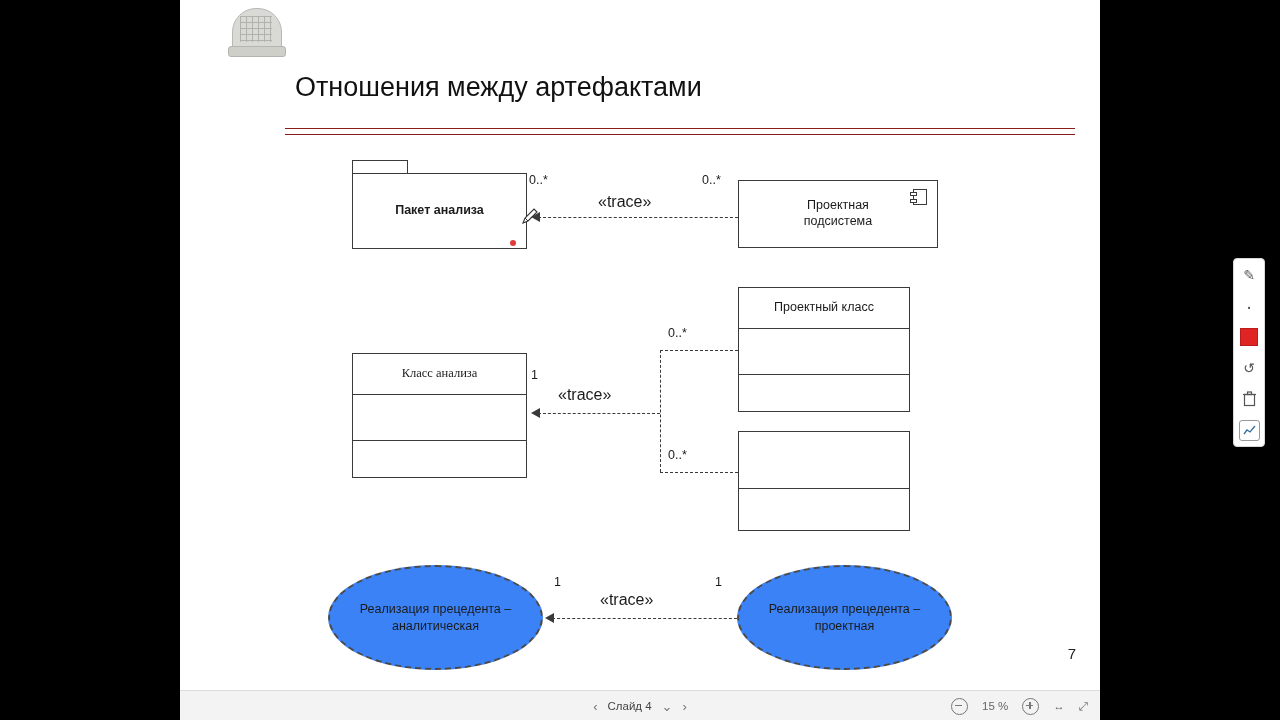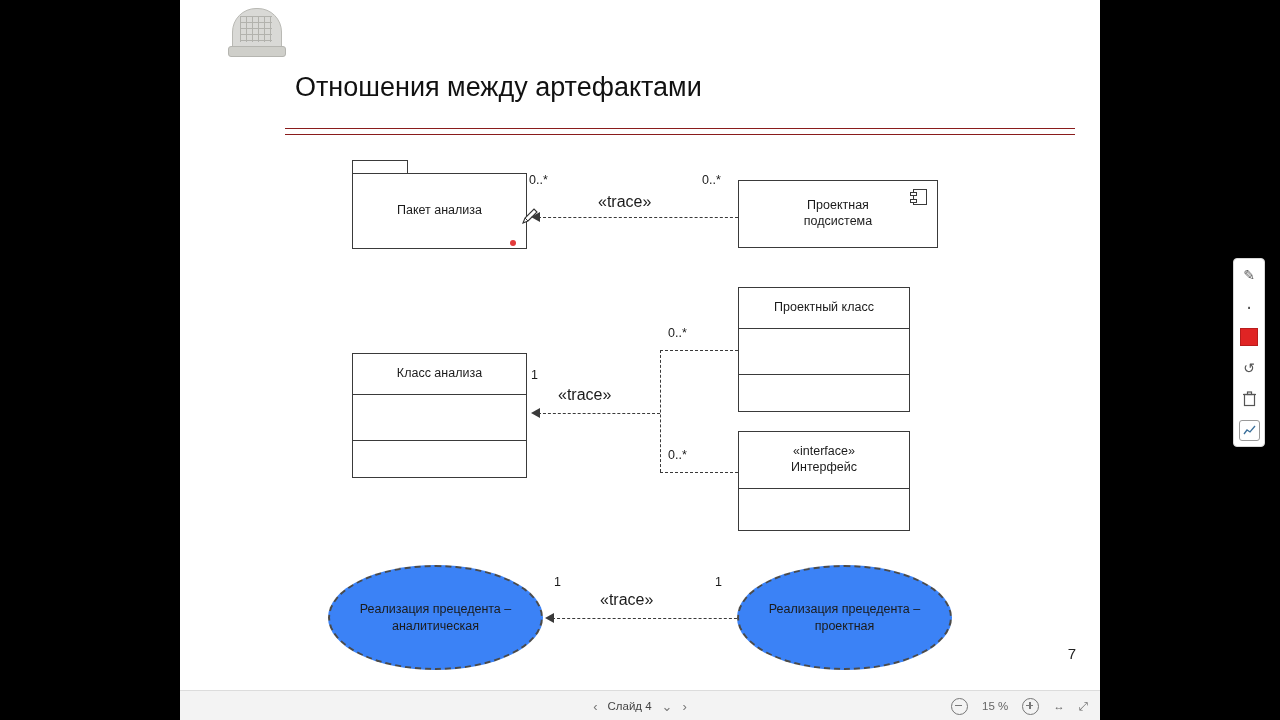--- a/index.html
+++ b/index.html
@@ -291,21 +291,21 @@
       <div class="grid"></div>
       <div class="base"></div>
     </div>
 
     <div class="title">Отношения между артефактами</div>
     <div class="title-rule"></div>
 
     <div class="diagram">
 
       <div class="pkg-tab" style="left:62px; top:10px; width:56px;"></div>
-      <div class="node" style="left:62px; top:23px; width:175px; height:76px;">
+      <div class="node" style="left:62px; top:23px; width:175px; height:76px;font-weight:bold;">
         <div class="cap">Пакет анализа</div>
       </div>
       <div class="red-dot" style="left:220px; top:90px;"></div>
       <svg class="pen-cursor" style="left:231px; top:57px;" viewBox="0 0 18 18">
         <path d="M2 16 L4 11 L13 2 L16 5 L7 14 Z" fill="#ffffff" stroke="#333" stroke-width="1.1"></path>
         <path d="M4 11 L7 14" stroke="#333" stroke-width="1"></path>
       </svg>
 
       <div class="mult" style="left:239px; top:23px;">0..*</div>
       <div class="stereo" style="left:308px; top:43px;">«trace»</div>
@@ -316,21 +316,21 @@
 
       <div class="node" style="left:448px; top:30px; width:200px; height:68px;">
         <div class="cap" style="flex-direction:column;">
           <span>Проектная</span>
           <span>подсистема</span>
         </div>
         <div class="comp-icon" style="right:10px; top:8px;"></div>
       </div>
 
       <div class="node" style="left:62px; top:203px; width:175px; height:125px;">
-        <div class="cap" style="height:40px;">Класс анализа</div>
+        <div class="cap" style="height:40px;font-family:Liberation Serif, serif;">Класс анализа</div>
         <div class="sep" style="top:40px;"></div>
         <div class="sep" style="top:86px;"></div>
       </div>
 
       <div class="mult" style="left:241px; top:218px;">1</div>
       <div class="stereo" style="left:268px; top:236px;">«trace»</div>
 
       <div class="dline" style="left:248px; top:263px; width:122px;"></div>
       <div class="arrow-left" style="left:241px; top:258px;"></div>
       <div class="dvline" style="left:370px; top:200px; height:122px;"></div>
@@ -340,24 +340,20 @@
       <div class="mult" style="left:378px; top:176px;">0..*</div>
       <div class="mult" style="left:378px; top:298px;">0..*</div>
 
       <div class="node" style="left:448px; top:137px; width:172px; height:125px;">
         <div class="cap" style="height:40px;">Проектный класс</div>
         <div class="sep" style="top:40px;"></div>
         <div class="sep" style="top:86px;"></div>
       </div>
 
       <div class="node" style="left:448px; top:281px; width:172px; height:100px;">
-        <div class="cap" style="height:56px; flex-direction:column;">
-          <span>«interface»</span>
-          <span>Интерфейс</span>
-        </div>
         <div class="sep" style="top:56px;"></div>
       </div>
 
       <div class="ellipse" style="left:38px; top:415px; width:215px; height:105px;">
         <div>
           <span>Реализация прецедента –</span><br>
           <span>аналитическая</span>
         </div>
       </div>
 

